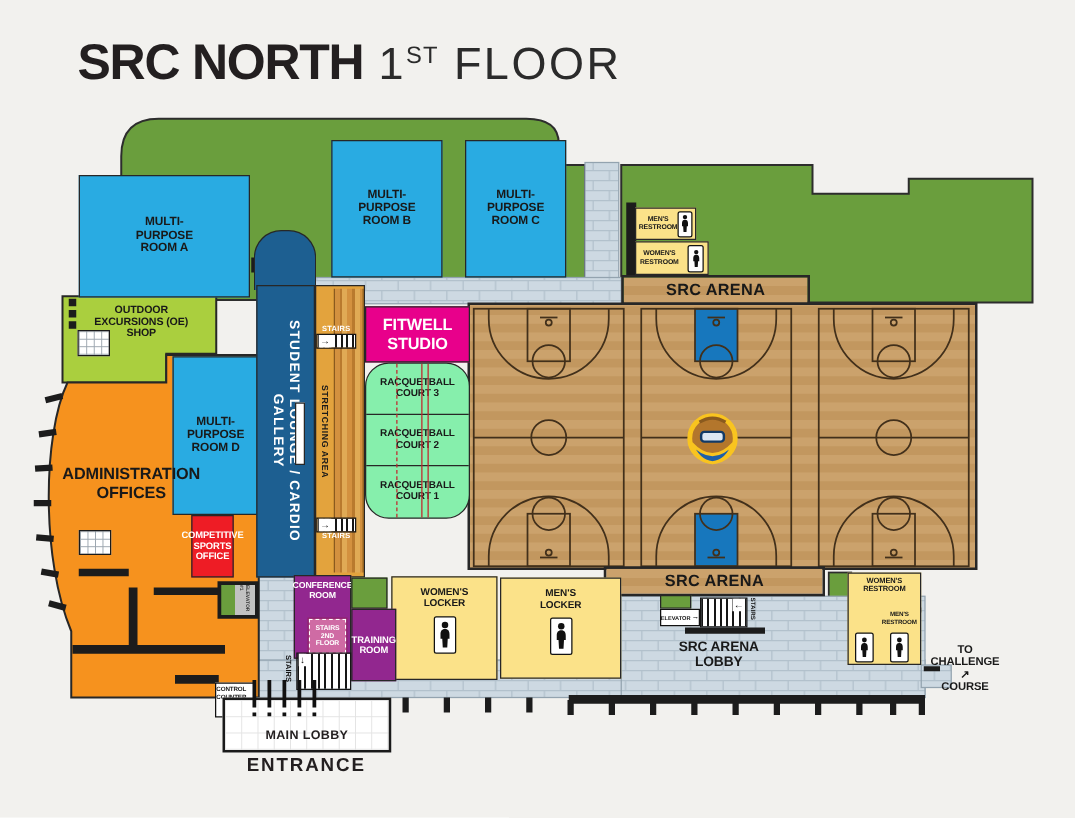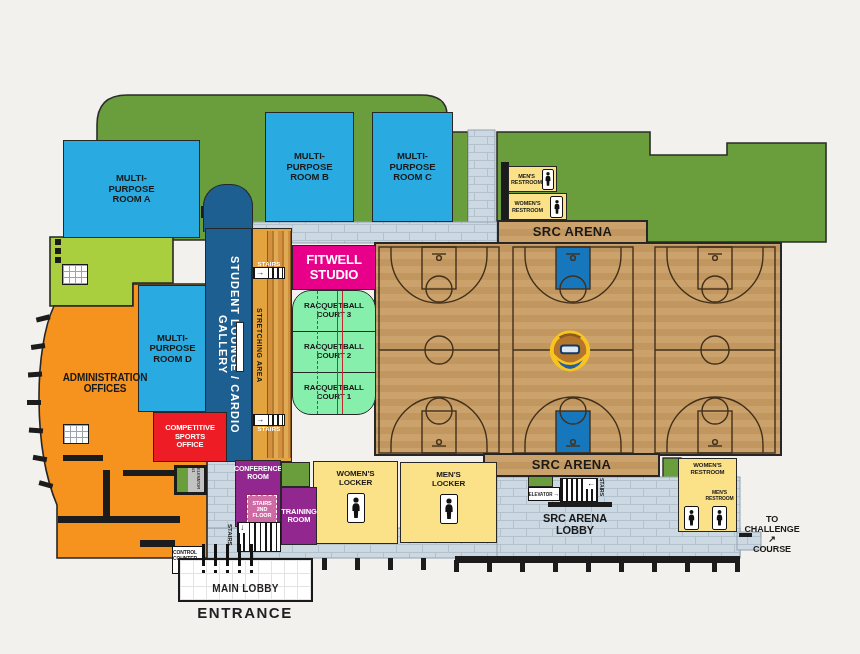--- a/index.html
+++ b/index.html
@@ -48,20 +48,24 @@
   #mainlobby .lbl{font-size:10px;font-weight:800;color:#231f20;margin-bottom:6px;letter-spacing:.3px;}
 
   .rb-court{position:relative;box-sizing:border-box;border-bottom:1.6px solid #272727;display:flex;align-items:center;justify-content:center;}
   .rb-lines{position:absolute;inset:0;pointer-events:none;}
 </style>
 </head>
 <body>
 
 <div id="canvas">
 
+  <div id="title">
+    <span class="brand">SRC NORTH</span>
+    <span class="floor"><span>1</span><sup>ST</sup> <span>FLOOR</span></span>
+  </div>
 
   <svg class="abs" width="860" height="654" viewBox="0 0 860 654" style="left:0;top:0;">
     <defs>
       <pattern id="stone" width="26" height="16" patternUnits="userSpaceOnUse">
         <rect width="26" height="16" fill="#cdd9e2"></rect>
         <path d="M0 0.5 H26 M0 8.5 H26 M6.5 0 V8 M19.5 8 V16" stroke="#b2c1cc" stroke-width="1" fill="none"></path>
       </pattern>
       <pattern id="wood" width="12" height="14" patternUnits="userSpaceOnUse">
         <rect width="12" height="14" fill="#cba26c"></rect>
         <rect y="7" width="12" height="7" fill="#c2975f"></rect>
@@ -162,23 +166,30 @@
       </div>
   </div>
   <div class="room blue" style="left:138px;top:285px;width:69px;height:127px;">
     <div class="rlbl">
         <span>MULTI-</span>
         <span>PURPOSE</span>
         <span class="b3">ROOM D</span>
       </div>
   </div>
 
+  <div class="abs" style="left:55px;top:243px;width:116px;text-align:center;">
+    <div class="rlbl" style="font-size:8.5px;">
+        <span>OUTDOOR</span>
+        <span>EXCURSIONS (OE)</span>
+        <span>SHOP</span>
+      </div>
+  </div>
 
   <div class="abs" style="left:45px;top:372px;width:120px;text-align:center;">
-    <div class="rlbl" style="font-size:10px;">
+    <div class="rlbl" style="font-size:13px;">
         <span>ADMINISTRATION</span>
         <span>OFFICES</span>
       </div>
   </div>
 
   <div class="room lounge" style="left:203px;top:184px;width:50px;height:48px;border-radius:22px 22px 0 0;border-bottom:none;"></div>
   <div class="room lounge" style="left:205px;top:228px;width:47px;height:234px;">
     <div class="rlbl wht vtext" style="font-size:11px;letter-spacing:1px;font-weight:800;">STUDENT LOUNGE / CARDIO GALLERY</div>
   </div>
   <div class="abs" style="left:236px;top:322px;width:8px;height:50px;background:#fff;border:1px solid #272727;box-sizing:border-box;"></div>
@@ -213,21 +224,21 @@
           <span>COURT 1</span>
         </div>
     </div>
     <div class="rb-lines" style="border-left:0;">
       <div class="abs" style="left:24px;top:0;height:100%;border-left:1.4px dashed #c1272d;"></div>
       <div class="abs" style="left:44px;top:0;height:100%;border-left:1.4px solid #c1272d;"></div>
       <div class="abs" style="left:49px;top:0;height:100%;border-left:1.4px solid #c1272d;"></div>
     </div>
   </div>
 
-  <div class="room redrm" style="left:153px;top:412px;width:74px;height:50px;">
+  <div class="room redrm" style="left:153px;top:412px;width:34px;height:50px;">
     <div class="rlbl wht" style="font-size:7.5px;">
         <span>COMPETITIVE</span>
         <span>SPORTS</span>
         <span>OFFICE</span>
       </div>
   </div>
 
   <div class="room woodband" style="left:497px;top:220px;width:151px;height:24px;">
     <div class="rlbl" style="font-size:13px;font-weight:800;letter-spacing:.3px;">SRC ARENA</div>
   </div>

